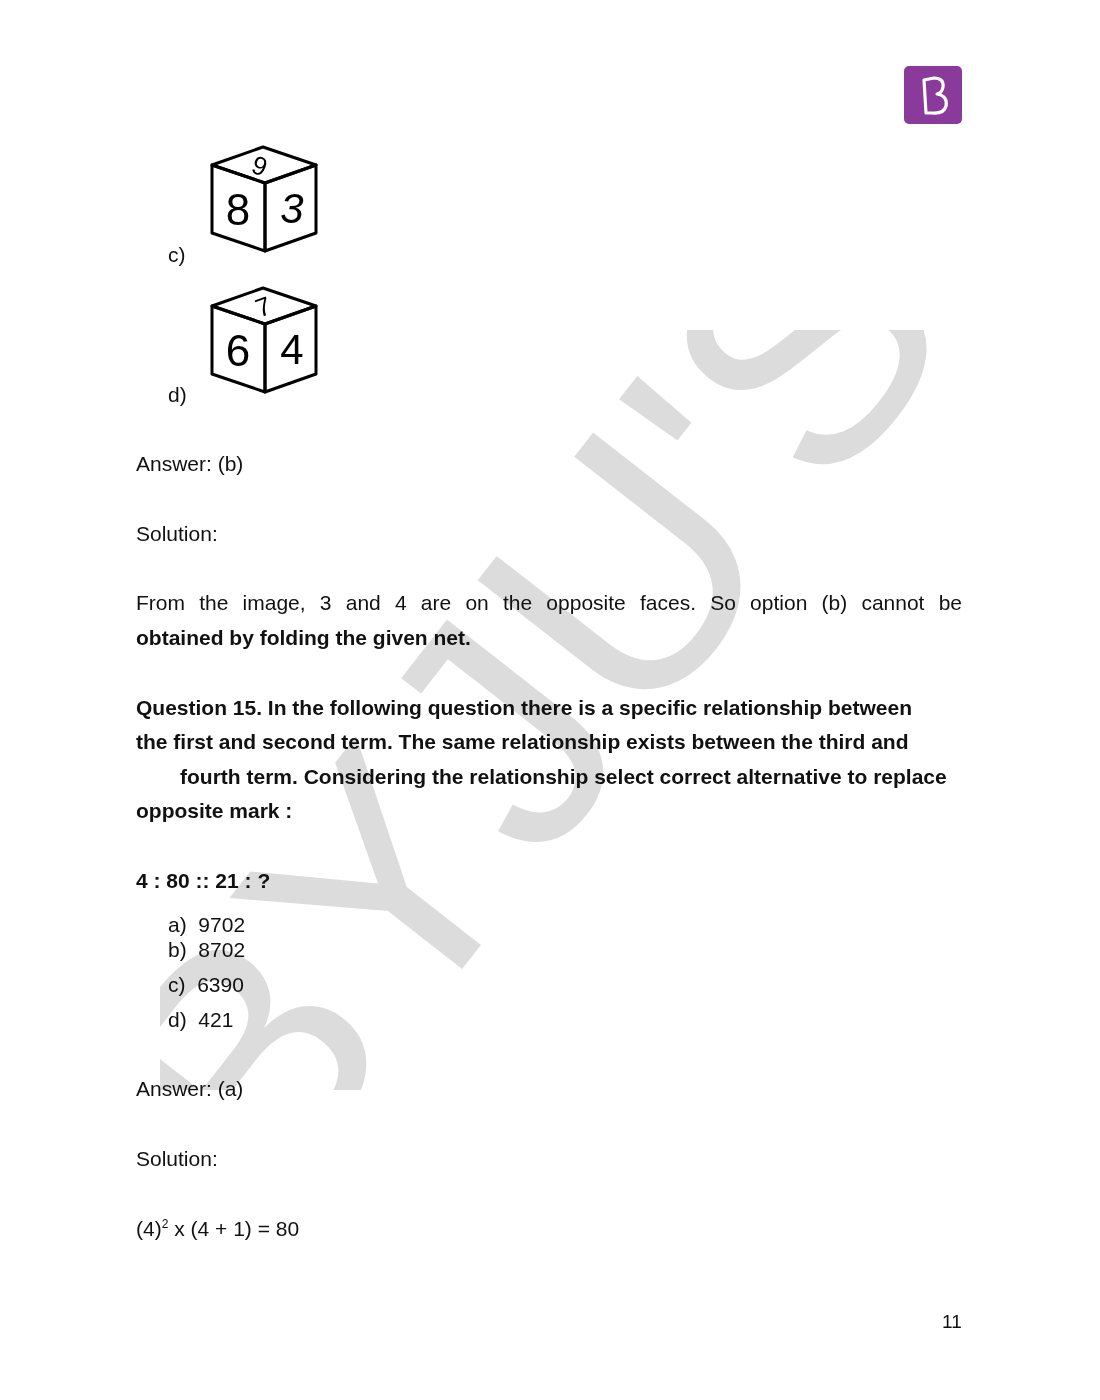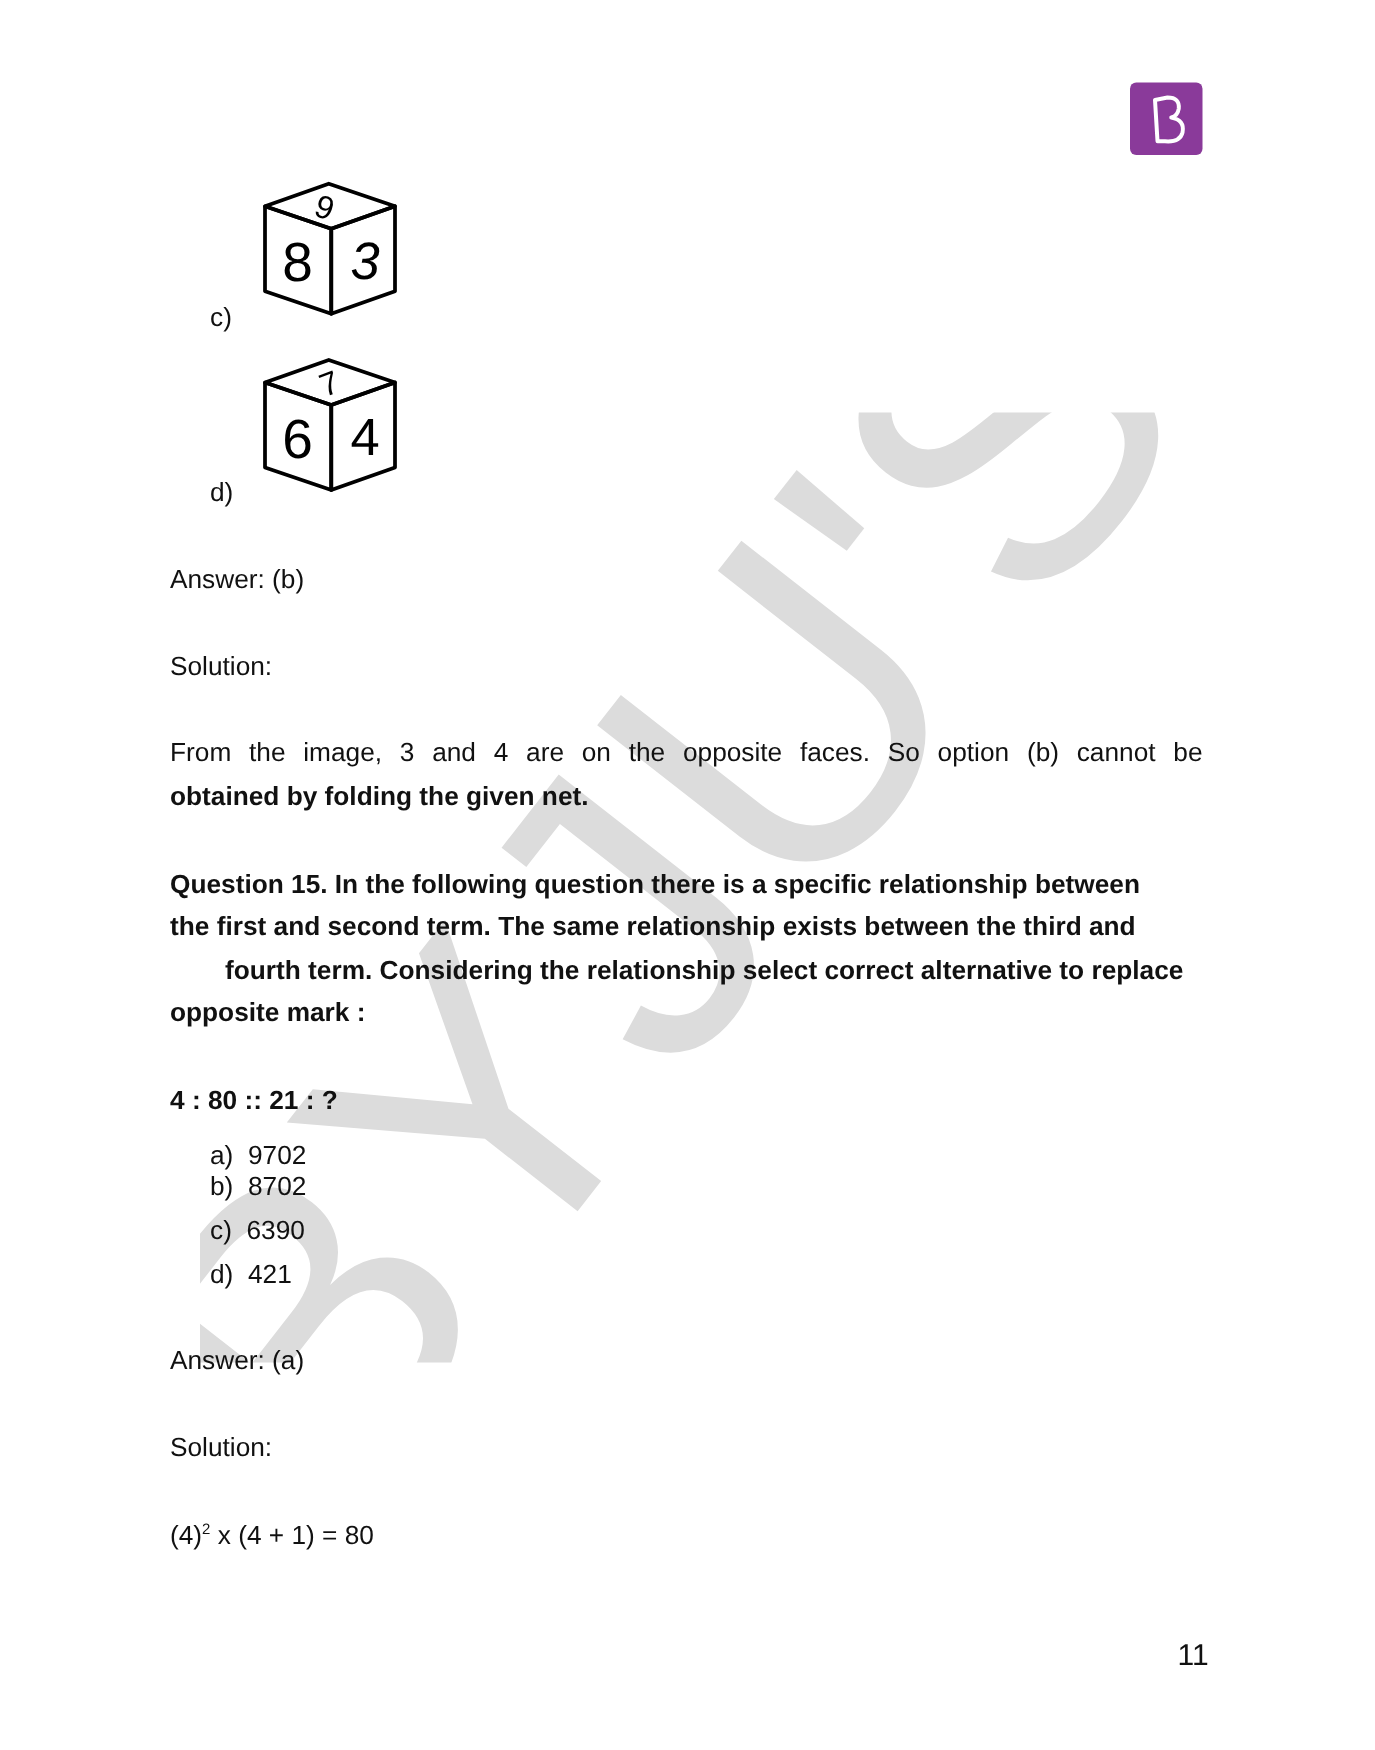--- a/index.html
+++ b/index.html
@@ -8,21 +8,21 @@
   .abs { position:absolute; }
   .logo { left:904px; top:66px; width:58px; height:58px; background:#8a3a9a; border-radius:5px; }
   .logo svg { width:58px; height:58px; }
   .watermark { left:160px; top:330px; width:800px; height:760px; pointer-events:none; }
   .t { font-size:21px; line-height:34.5px; white-space:nowrap; }
   .b { font-weight:bold; }
   .opt-label { font-size:21px; }
   .cube svg { width:110px; height:110px; }
   .justify { width:826px; text-align:justify; text-align-last:justify; white-space:normal; }
   sup { font-size:12px; vertical-align:super; line-height:0; }
-  .pagenum { left:942px; top:1311px; font-size:24px; }
+  .pagenum { left:942px; top:1311px; font-size:19px; }
 </style>
 </head>
 <body>
 
 <div class="abs logo">
   <svg viewBox="0 0 58 58">
     <path d="M20 14 L30 12 Q40 12 39 21 Q38 27 33 28 Q44 30 42 40 Q40 48 28 47 L22 47 Z" fill="none" stroke="#fff" stroke-width="3.2" stroke-linejoin="round"></path>
   </svg>
 </div>
 

